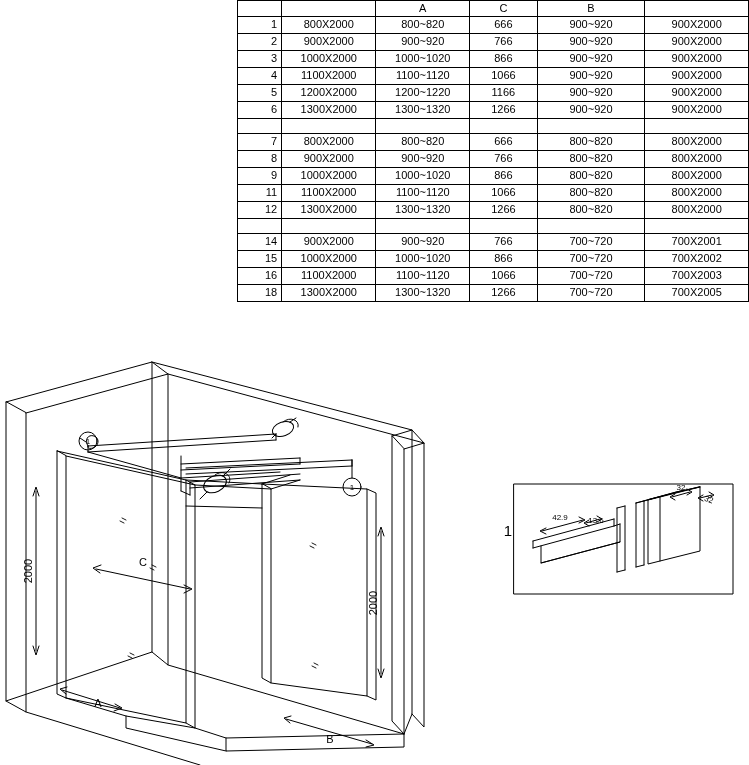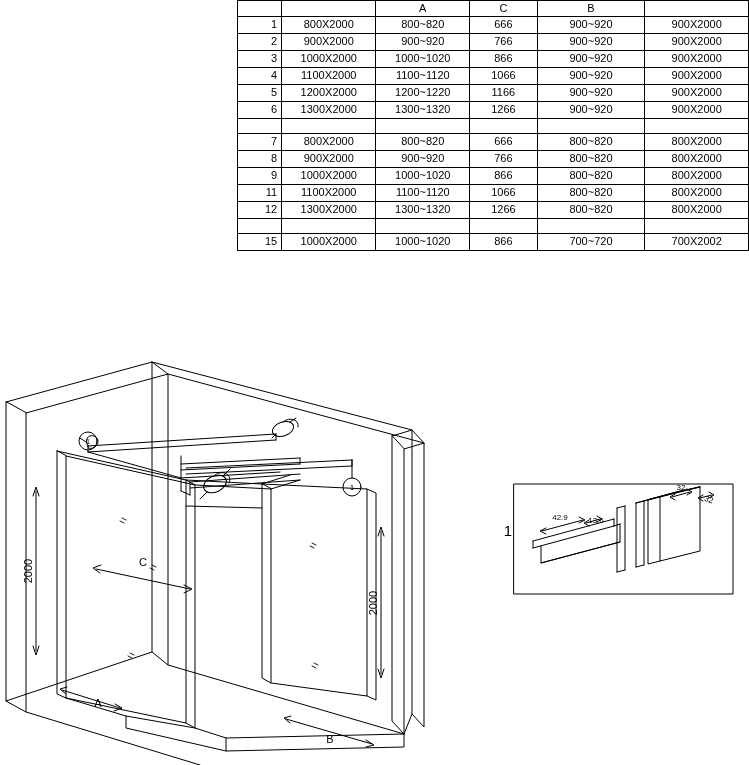--- a/index.html
+++ b/index.html
@@ -177,26 +177,50 @@
     <tr class="gap">
       <td class="c-idx"></td>
       <td class="c-a"></td>
       <td class="c-arange"></td>
       <td class="c-c"></td>
       <td class="c-b"></td>
       <td class="c-bsize"></td>
     </tr>
 
     <tr>
+      <td class="c-idx">14</td>
+      <td class="c-a">900X2000</td>
+      <td class="c-arange">900~920</td>
+      <td class="c-c">766</td>
+      <td class="c-b">700~720</td>
+      <td class="c-bsize">700X2001</td>
+    </tr>
+    <tr>
       <td class="c-idx">15</td>
       <td class="c-a">1000X2000</td>
       <td class="c-arange">1000~1020</td>
       <td class="c-c">866</td>
       <td class="c-b">700~720</td>
       <td class="c-bsize">700X2002</td>
+    </tr>
+    <tr>
+      <td class="c-idx">16</td>
+      <td class="c-a">1100X2000</td>
+      <td class="c-arange">1100~1120</td>
+      <td class="c-c">1066</td>
+      <td class="c-b">700~720</td>
+      <td class="c-bsize">700X2003</td>
+    </tr>
+    <tr>
+      <td class="c-idx">18</td>
+      <td class="c-a">1300X2000</td>
+      <td class="c-arange">1300~1320</td>
+      <td class="c-c">1266</td>
+      <td class="c-b">700~720</td>
+      <td class="c-bsize">700X2005</td>
     </tr>
   </tbody>
 </table>
 
 <div id="drawing">
   <svg width="749" height="409" viewBox="0 0 749 409" xmlns="http://www.w3.org/2000/svg">
     <g fill="none" stroke="#000" stroke-width="1" stroke-linejoin="round" stroke-linecap="round">
 
       <g>
 

